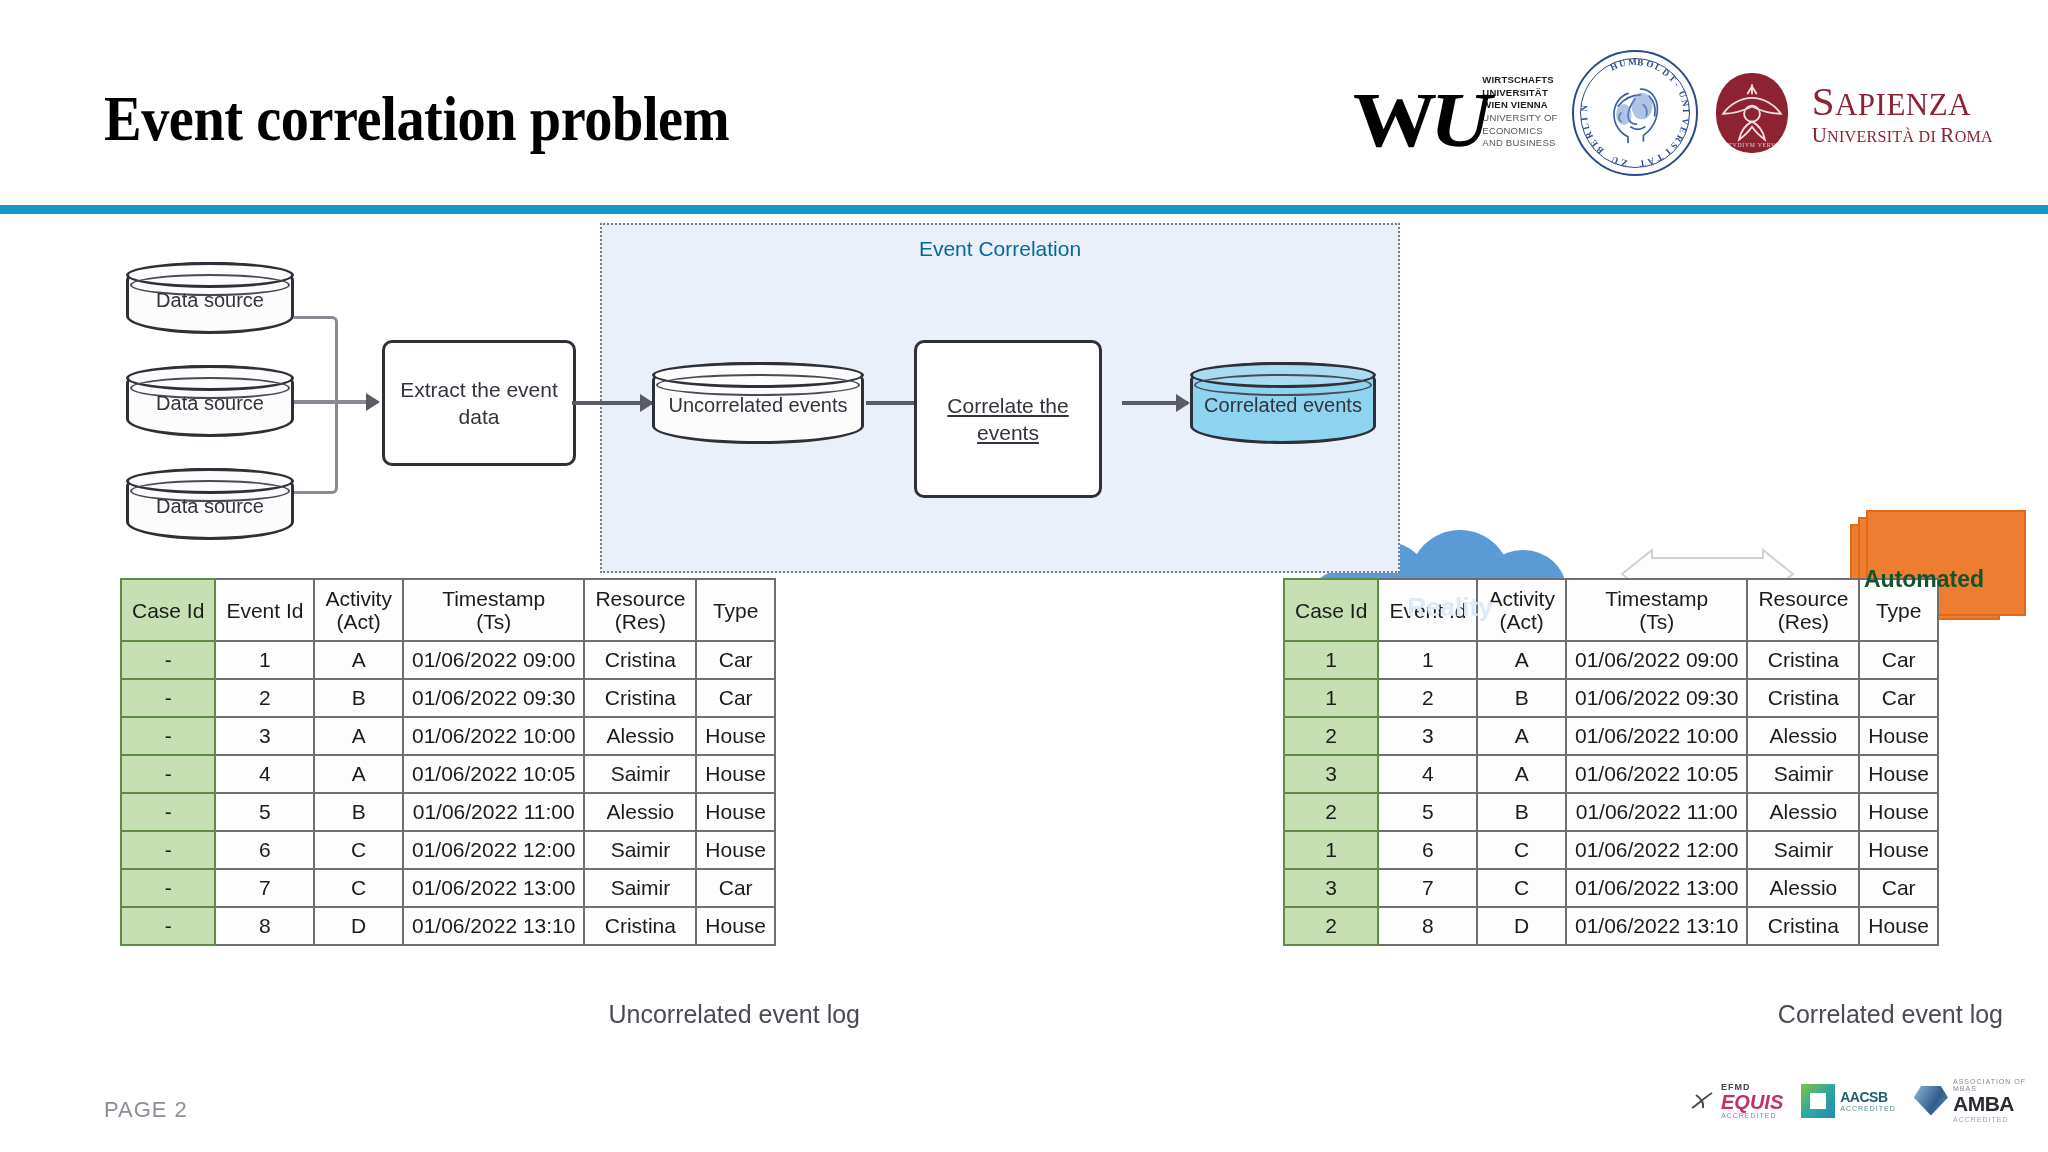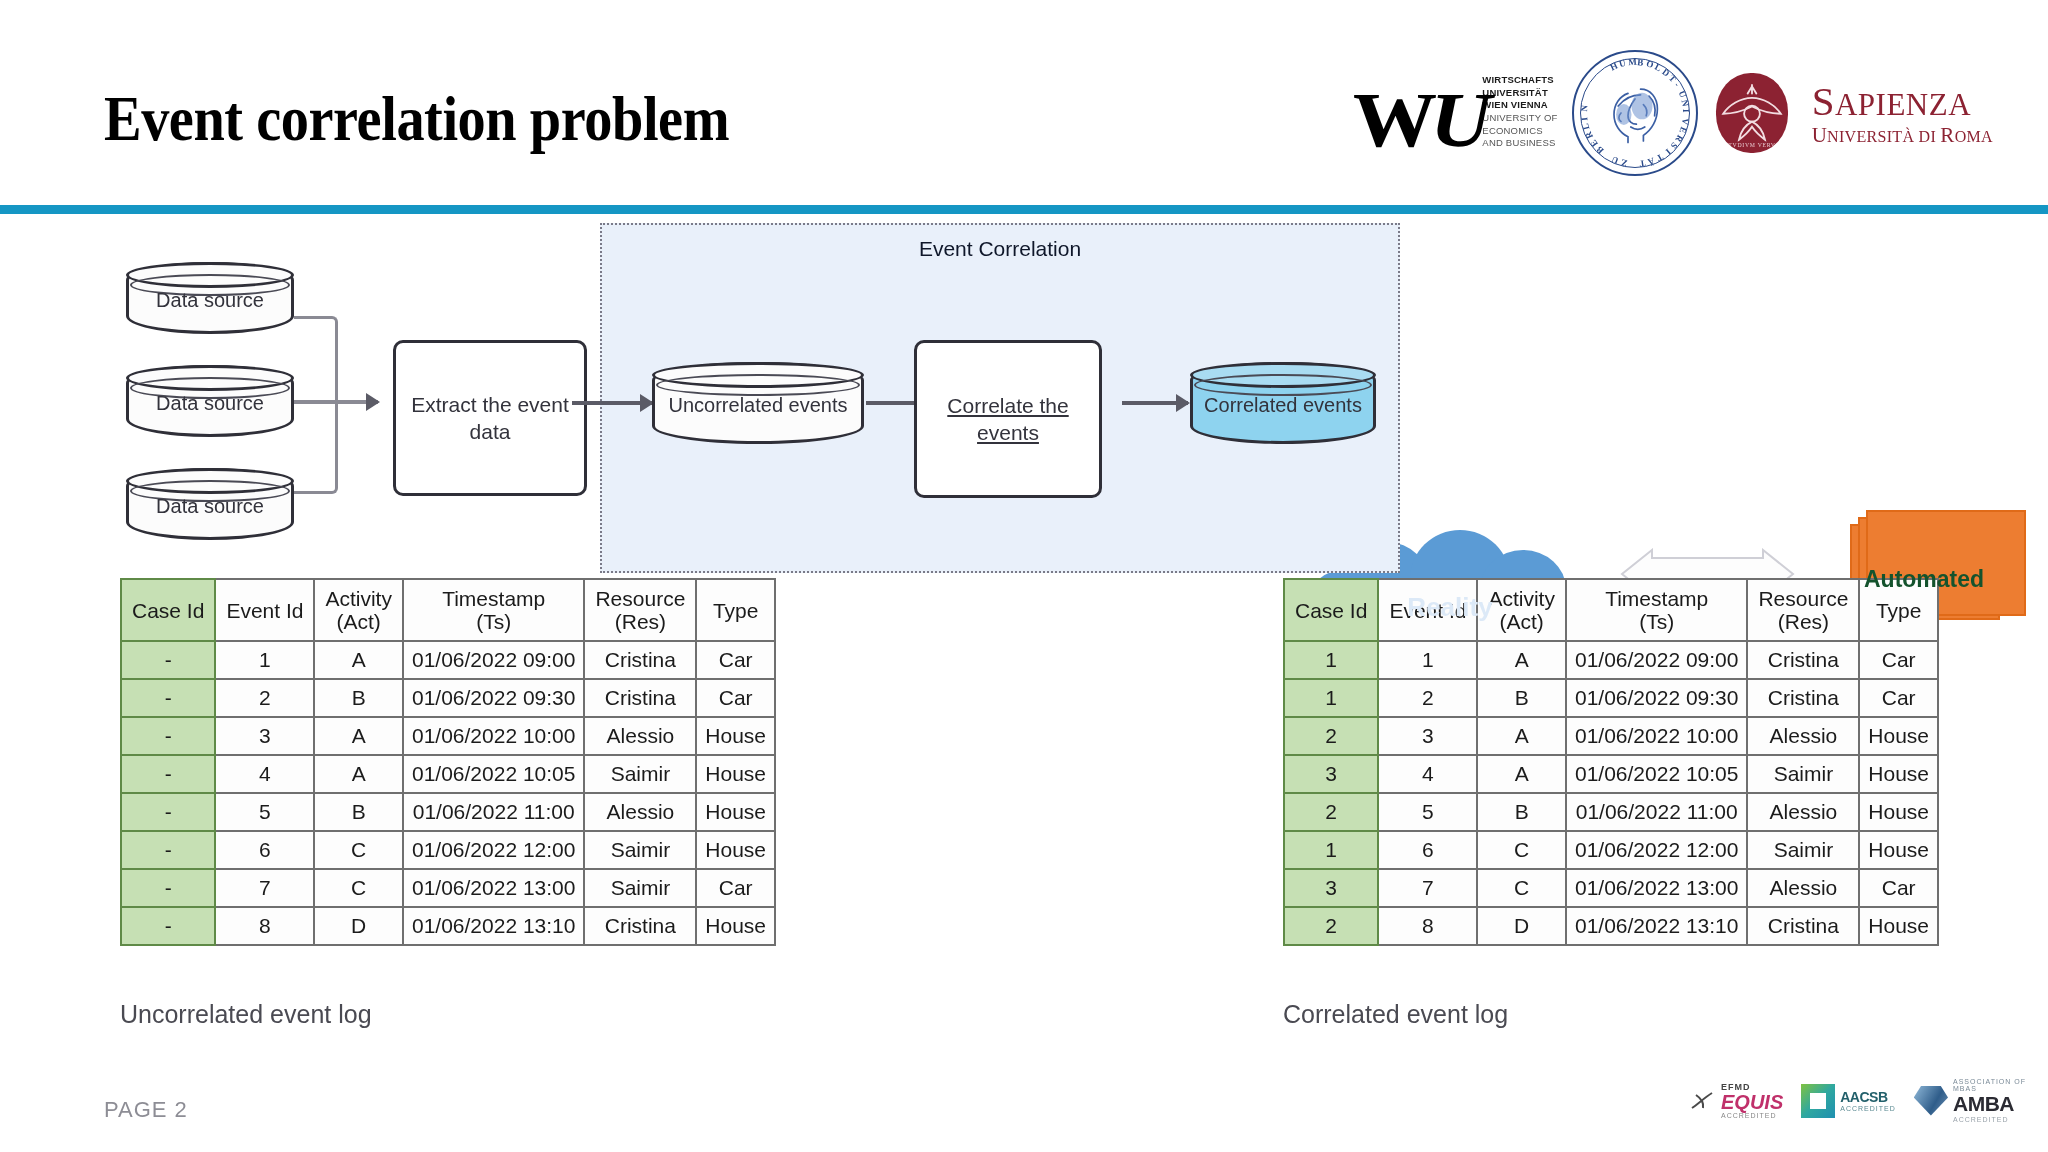--- a/index.html
+++ b/index.html
@@ -140,21 +140,21 @@
   }
   .bus { position: absolute; border: 3px solid #8a8a94; border-left: none; }
 
   .ec-zone {
     position: absolute;
     border: 2px dotted #7a7a88;
     background: #e9f0fa;
   }
   .ec-title {
     position: absolute; left: 0; right: 0; top: 12px;
-    text-align: center; font-size: 21px; color: #0f172a;
+    text-align: center; font-size: 21px; color: #0369a1;
   }
 
   
   .bg-graphic { position: absolute; left: 1290px; top: 500px; width: 740px; height: 130px; }
   .cloud { position: absolute; left: 20px; top: 28px; width: 280px; height: 100px; }
   .cloud i { position: absolute; background: #5b9bd5; border-radius: 50%; }
   .cloud .lbl {
     position: absolute; left: 0; right: 0; top: 64px; text-align: center;
     color: #dce9f7; font-size: 26px; font-weight: bold; z-index: 3;
   }
@@ -180,21 +180,21 @@
     text-align: center;
     padding: 6px 8px;
     background: #fdfdfd;
     font-weight: normal;
     white-space: nowrap;
   }
   .evt-table th { line-height: 1.1; padding: 7px 10px; }
   .evt-table .caseid { background: #c6e0b4; border-color: #5f8a47; }
   .evt-table th.caseid { background: #c6e0b4; }
   .caption {
-    position: absolute; font-size: 25px; color: #4a4a52; text-align: left;
+    position: absolute; font-size: 25px; color: #4a4a52; text-align: right;
   }
 
   
   .page-num {
     position: absolute; left: 104px; top: 1097px;
     font-size: 22px; color: #8d8d95; letter-spacing: 1px;
   }
   .accred { position: absolute; left: 1690px; top: 1078px; display: flex; align-items: center; gap: 18px; }
   .acc { display: flex; align-items: center; gap: 5px; }
   .acc-equis { line-height: 1; }
@@ -363,21 +363,21 @@
 
     <div class="bus" style="left:294px; top:96px; width:44px; height:88px;
          border-top:3px solid #8a8a94; border-right:3px solid #8a8a94; border-bottom:none;
          border-top-right-radius:6px;"></div>
     <div class="bus" style="left:294px; top:182px; width:44px; height:92px;
          border-bottom:3px solid #8a8a94; border-right:3px solid #8a8a94; border-top:none;
          border-bottom-right-radius:6px;"></div>
 
     <div class="arrow" style="left:294px; top:180px; width:84px; background:#8a8a94;"></div>
 
-    <div class="procbox" style="left:393px; top:120px; width:194px; height:156px;">
+    <div class="procbox" style="left:382px; top:120px; width:194px; height:126px;">
       <span>Extract the event data</span>
     </div>
 
     <div class="arrow" style="left:572px; top:181px; width:80px;"></div>
 
     <div class="cyl" style="left:652px; top:142px; width:212px; height:82px;">
       <div class="lid"></div>
       <div class="lid2"></div>
       <div class="cyl-label">Uncorrelated events</div>
     </div>

